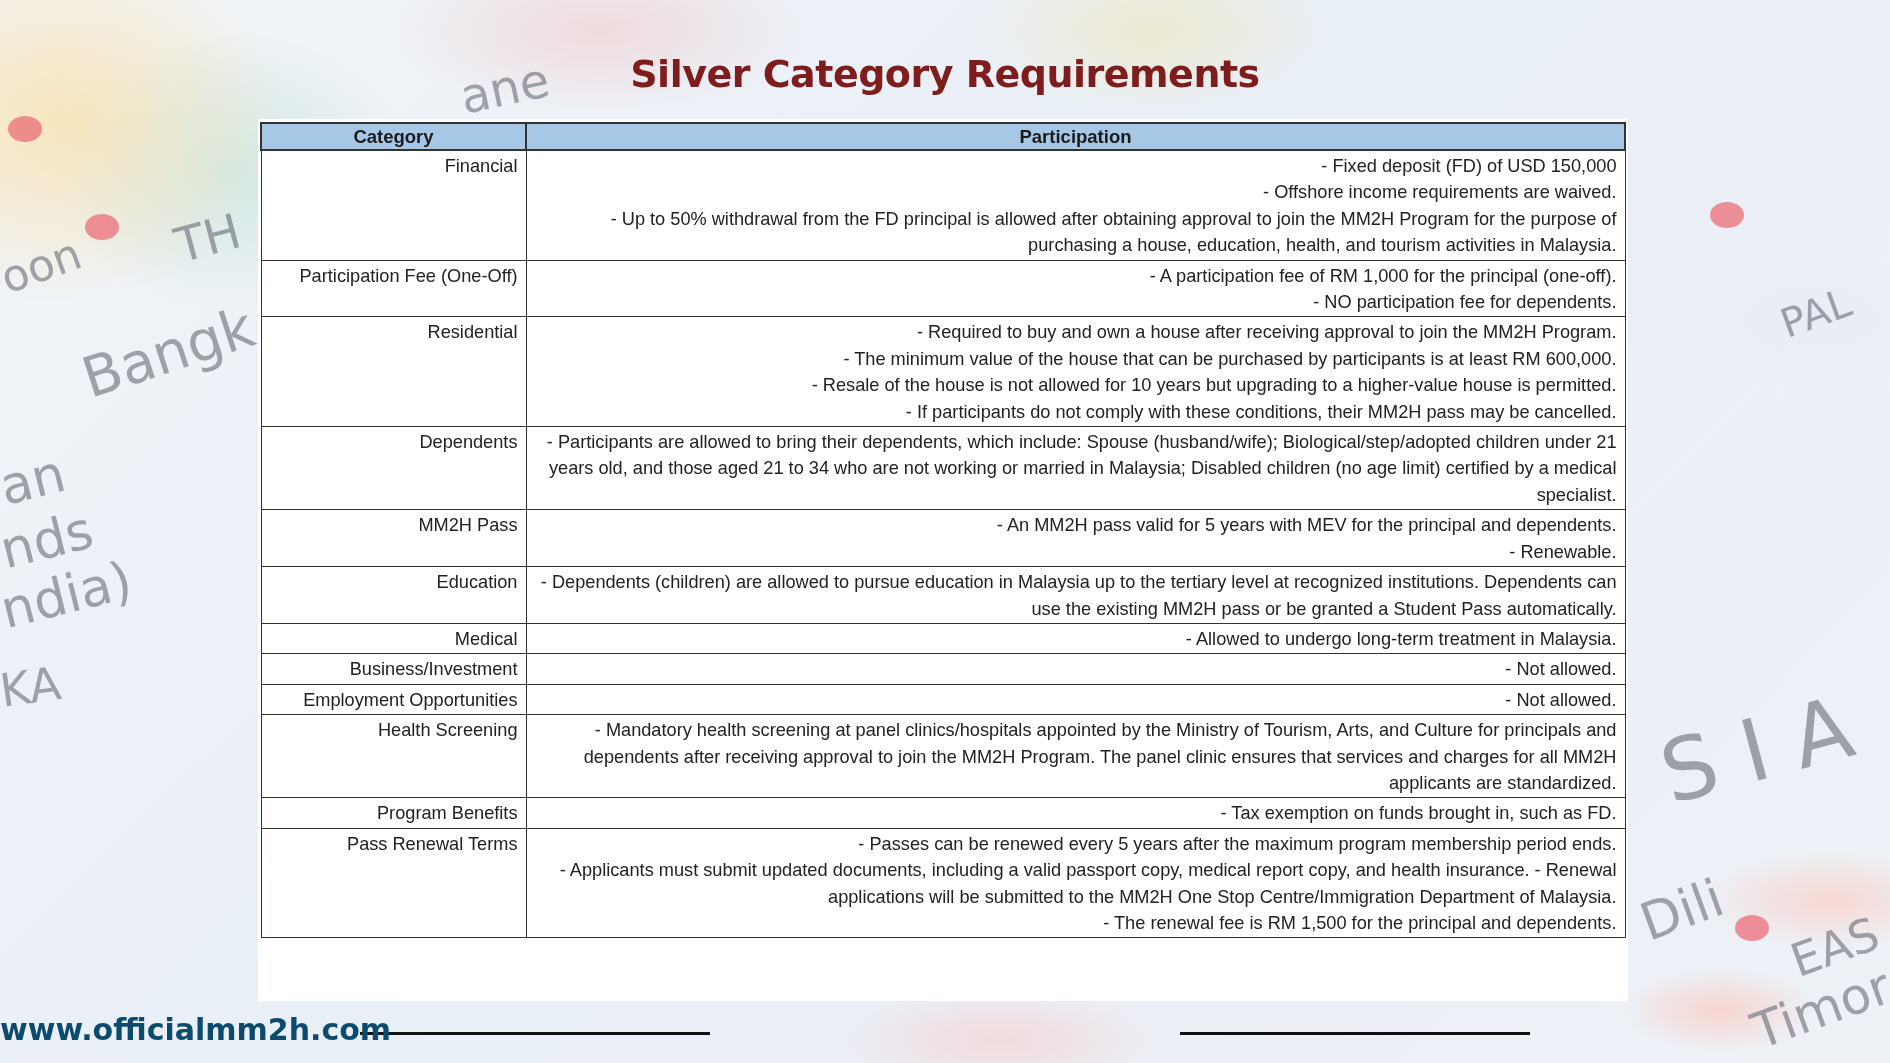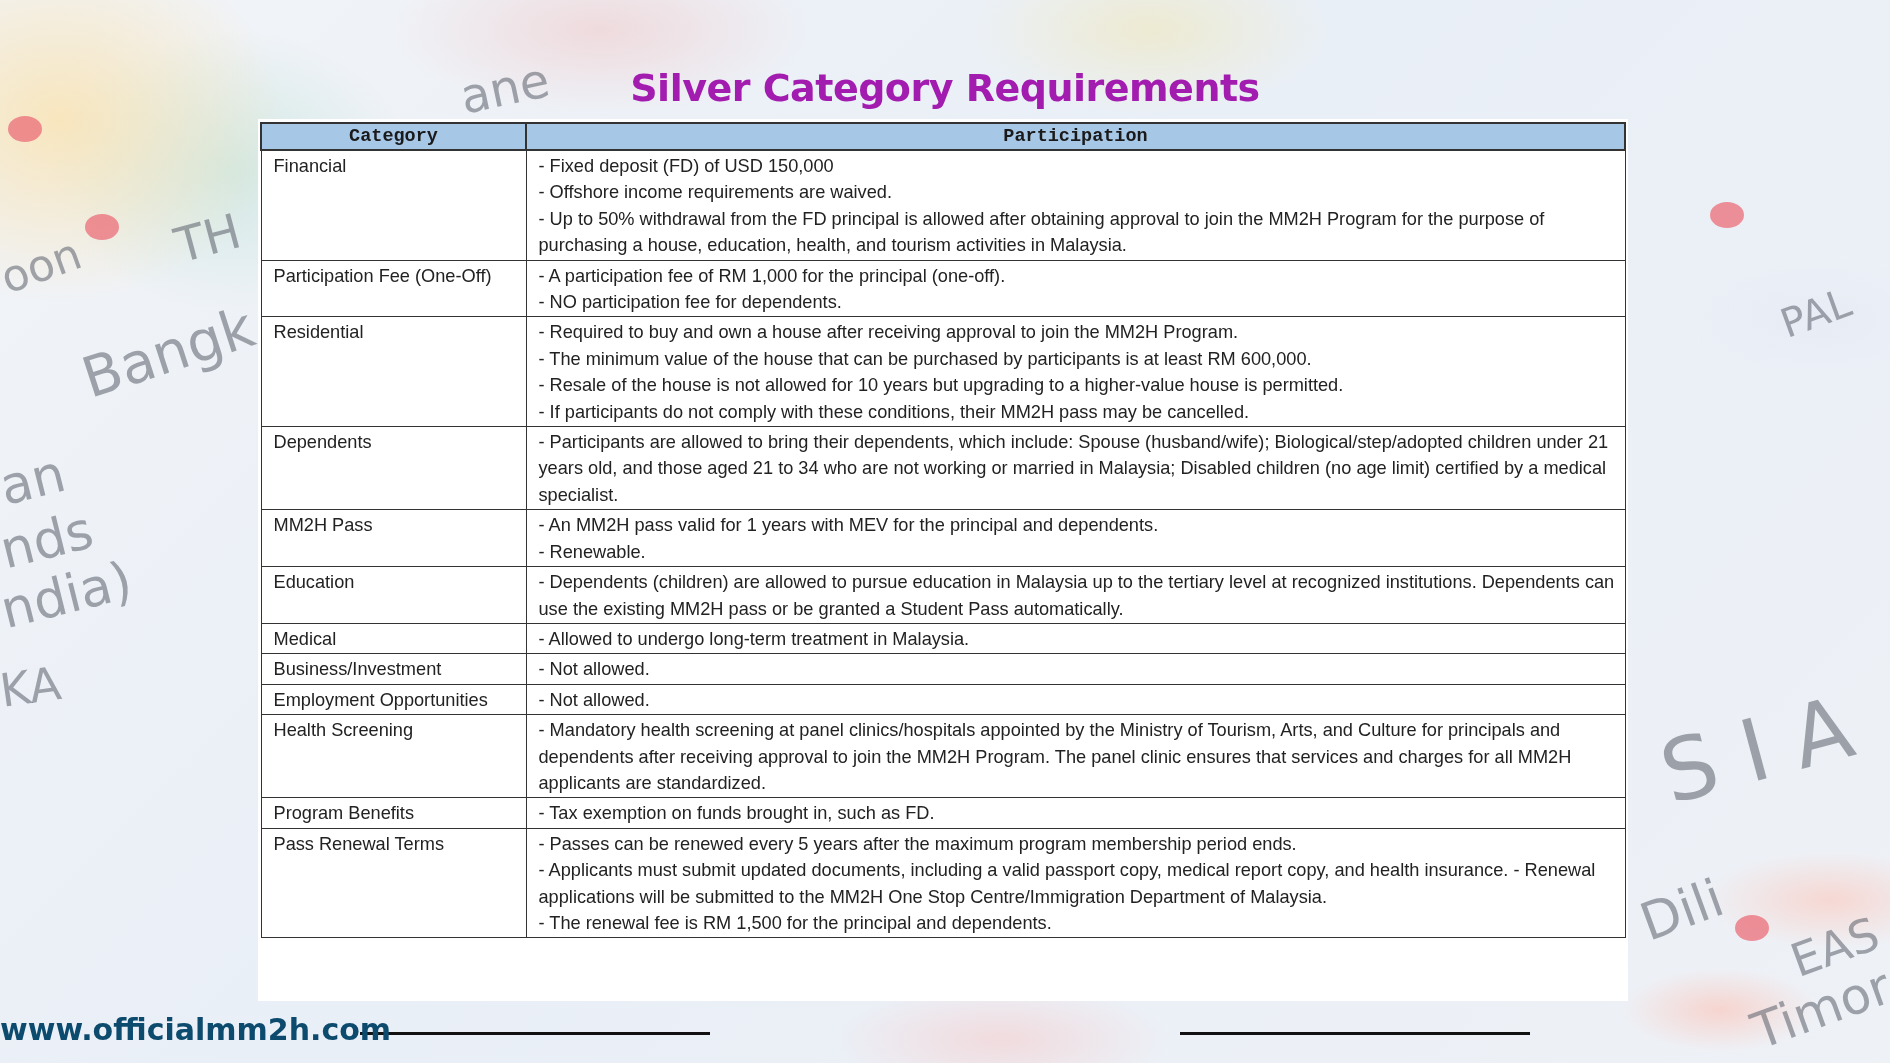--- a/index.html
+++ b/index.html
@@ -26,39 +26,39 @@
     .bg .map-label {
       position: absolute; color: rgba(90,95,105,0.55);
       font-family: "DejaVu Sans", sans-serif; white-space: nowrap;
     }
     .bg .dot {
       position: absolute; width: 34px; height: 26px; border-radius: 50%;
       background: rgba(235,110,120,0.75);
     }
 
     .title {
-      position: absolute; top: 66px; left: 0; width: 1890px;
+      position: absolute; top: 52px; left: 0; width: 1890px;
       text-align: center; font-family: "DejaVu Sans", sans-serif;
-      font-weight: bold; font-size: 38px; color: #a21caf; letter-spacing: -0.5px;
+      font-weight: bold; font-size: 38px; color: #7f1d1d; letter-spacing: -0.5px;
     }
     .panel {
       position: absolute; left: 258px; top: 119px; width: 1370px; height: 882px;
       background: #ffffff;
     }
     table.req {
       position: absolute; left: 260px; top: 122px; width: 1366px;
       border-collapse: collapse; font-size: 18.2px; color: #222; background: #fff;
     }
     table.req th {
       background: #a7c7e7; font-weight: bold; text-align: center;
-      height: 27px; border: 2px solid #333; font-size: 18.5px; color: #1a1a1a; font-family: Liberation Mono, monospace;
+      height: 27px; border: 2px solid #333; font-size: 18.5px; color: #1a1a1a;
     }
     table.req td {
       border: 1.5px solid #333; vertical-align: top;
-      padding: 2px 8px 1px 12px; line-height: 26.4px;
+      padding: 2px 8px 1px 12px; line-height: 26.4px; text-align: right;
     }
     table.req td.cat { width: 265px; }
     .req-line { display: block; }
     .footer {
       position: absolute; top: 1012px; left: 0; width: 1890px; height: 40px;
     }
     .footer .rule {
       position: absolute; top: 20px; height: 3px; background: #111;
     }
     .footer .rule.left { left: 360px; width: 350px; }
@@ -129,21 +129,21 @@
       </tr>
       <tr>
         <td class="cat">Dependents</td>
         <td>
           <span class="req-line">- Participants are allowed to bring their dependents, which include: Spouse (husband/wife); Biological/step/adopted children under 21 years old, and those aged 21 to 34 who are not working or married in Malaysia; Disabled children (no age limit) certified by a medical specialist.</span>
         </td>
       </tr>
       <tr>
         <td class="cat">MM2H Pass</td>
         <td>
-          <span class="req-line">- An MM2H pass valid for 1 years with MEV for the principal and dependents.</span>
+          <span class="req-line">- An MM2H pass valid for 5 years with MEV for the principal and dependents.</span>
           <span class="req-line">- Renewable.</span>
         </td>
       </tr>
       <tr>
         <td class="cat">Education</td>
         <td>
           <span class="req-line">- Dependents (children) are allowed to pursue education in Malaysia up to the tertiary level at recognized institutions. Dependents can use the existing MM2H pass or be granted a Student Pass automatically.</span>
         </td>
       </tr>
       <tr>

